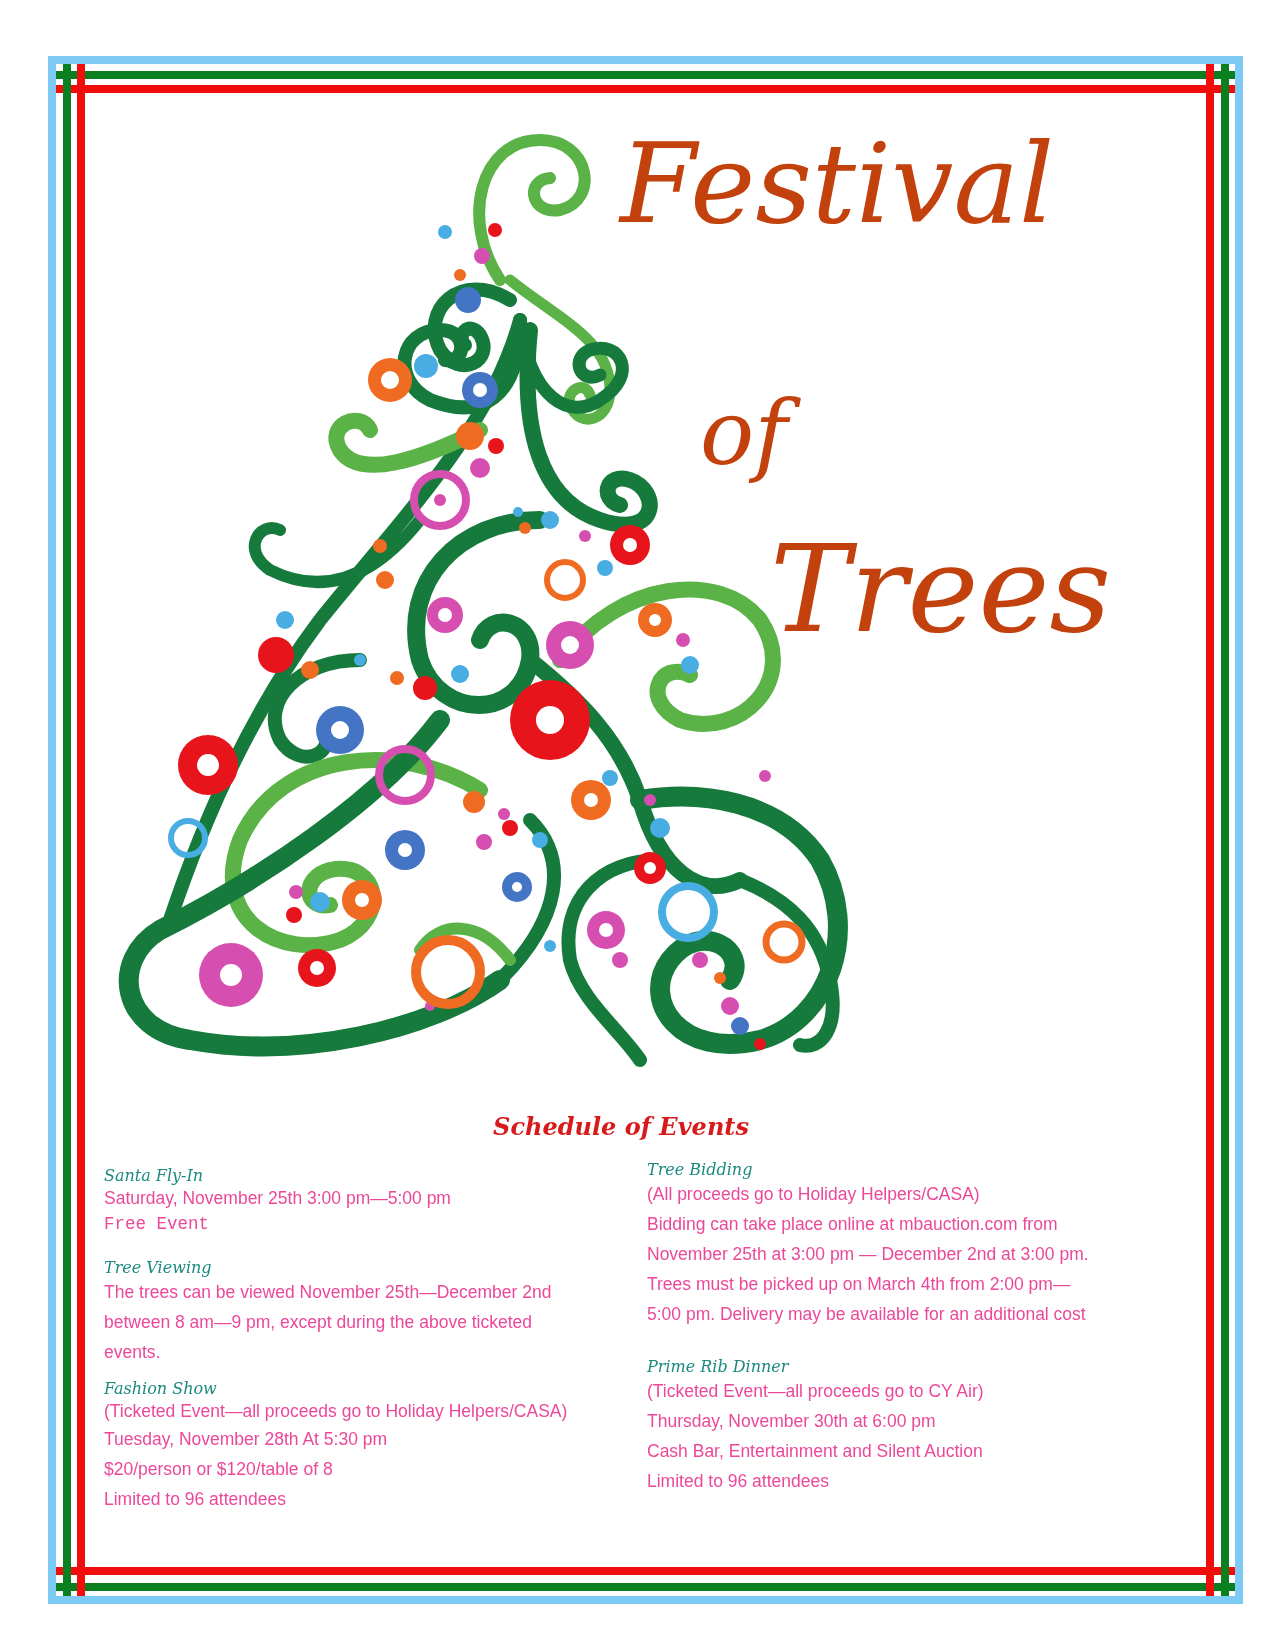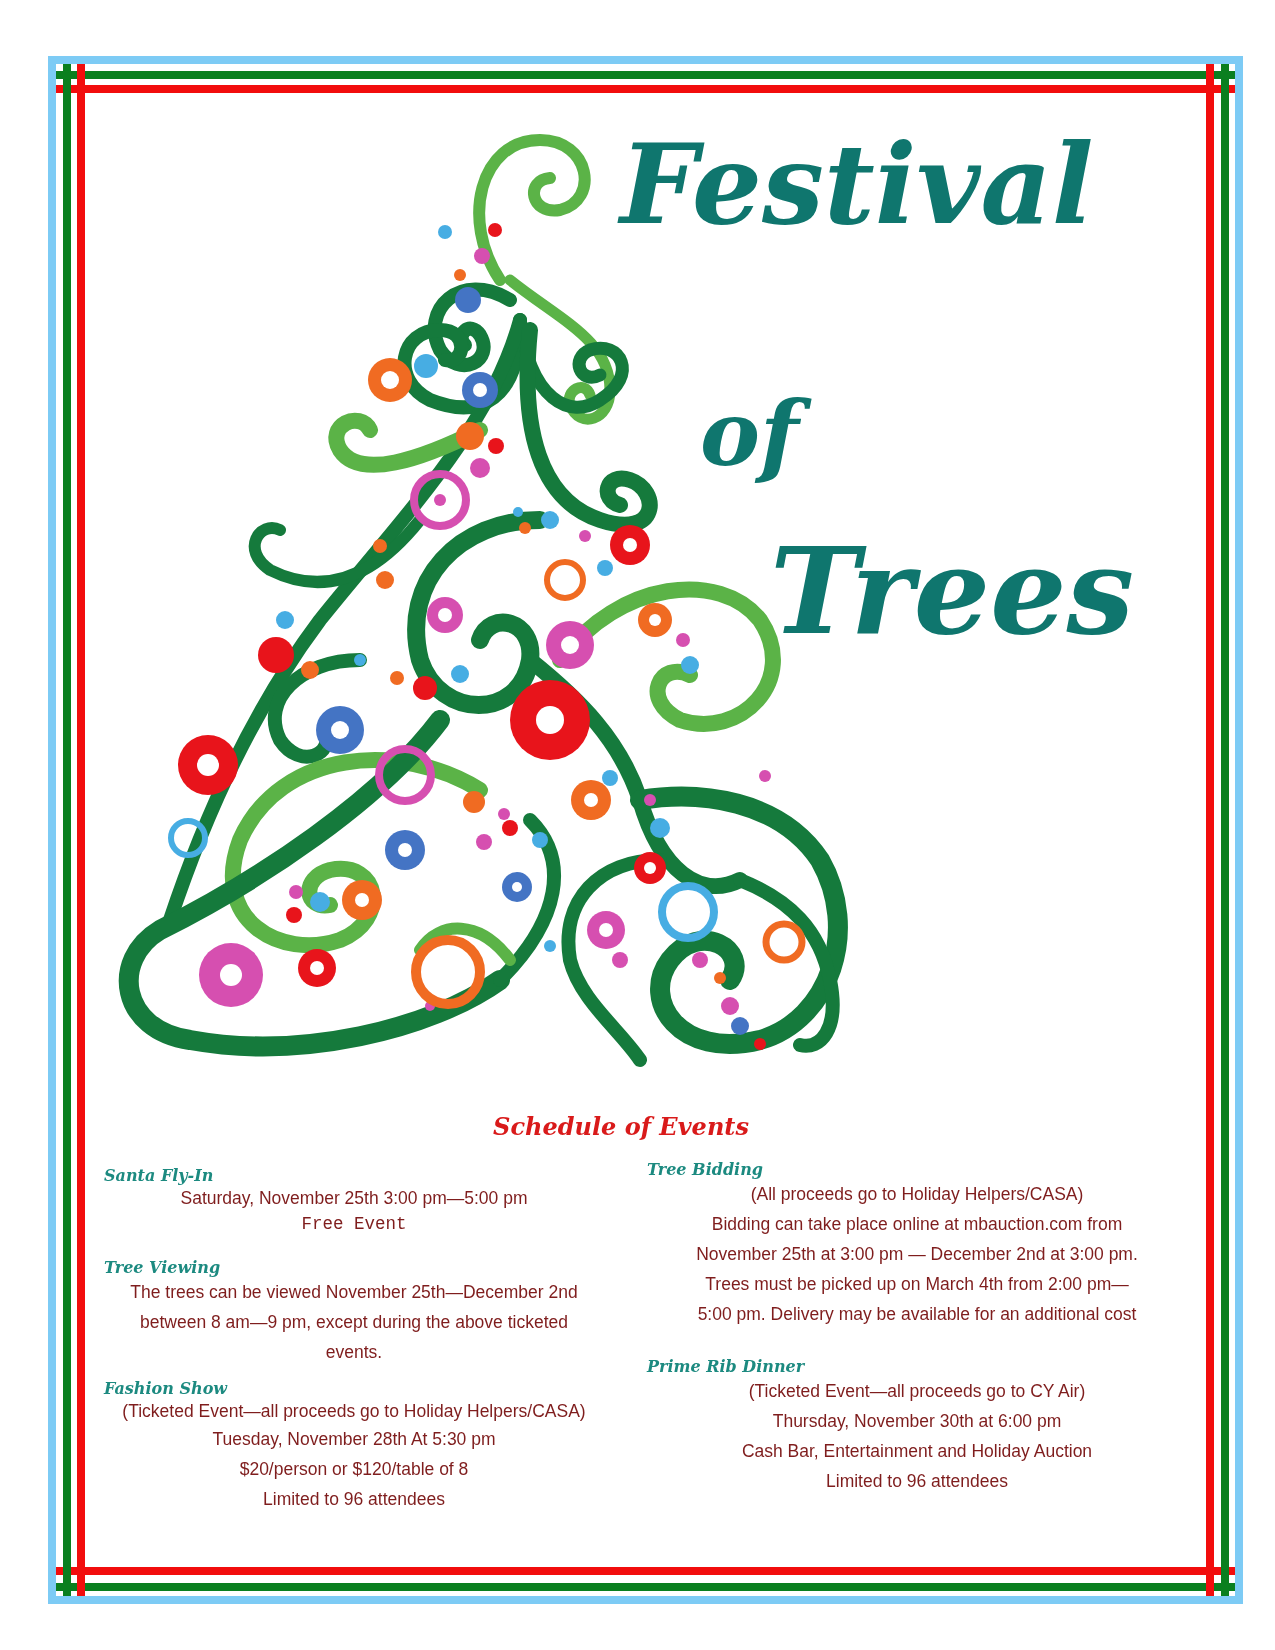--- a/index.html
+++ b/index.html
@@ -1,25 +1,25 @@
 <!DOCTYPE html>
 <html><head>
 <meta charset="utf-8">
 <style>
   html, body { margin:0; padding:0; background:#ffffff; }
   body { width:1275px; height:1650px; position:relative; overflow:hidden; font-family:"Liberation Sans", sans-serif; }
   .frame-blue { position:absolute; left:48px; top:56px; width:1179px; height:1532px; border:8px solid #7dcbf5; }
   .line { position:absolute; }
   .g { background:#0a7f1f; }
   .r { background:#f20d0d; }
-  .title { position:absolute; color:#0f766e; font-family:"DejaVu Serif", serif; font-style:italic; font-weight:bold; }
+  .title { position:absolute; color:#c2410c; font-family:"DejaVu Serif", serif; font-style:italic; font-weight:normal; }
   .tree { position:absolute; left:100px; top:100px; width:820px; height:1000px; }
   .sched-title { position:absolute; left:486px; top:1112px; width:270px; text-align:center; color:#d91a1a; font-family:"DejaVu Serif", serif; font-style:italic; font-weight:bold; font-size:24px; }
-  .ev-head { color:#1c8a80; font-family:"DejaVu Serif", serif; font-style:italic; font-weight:bold; font-size:16px; margin:0; }
-  .ev-line { color:#7f1d1d; font-family:"Liberation Sans", sans-serif; font-size:17.5px; margin:0; line-height:30px;text-align:center; }
+  .ev-head { color:#1c8a80; font-family:"DejaVu Serif", serif; font-style:italic; font-weight:normal; font-size:16px; margin:0; }
+  .ev-line { color:#ec4899; font-family:"Liberation Sans", sans-serif; font-size:17.5px; margin:0; line-height:30px; }
   .col { position:absolute; }
 </style>
 </head>
 <body>
 
 <div class="frame-blue"></div>
 
 <div class="line g" style="left:56px; top:71px; width:1179px; height:8px;"></div>
 <div class="line r" style="left:56px; top:85px; width:1179px; height:8px;"></div>
 
@@ -236,16 +236,16 @@
     <p class="ev-line">(All proceeds go to Holiday Helpers/CASA)</p>
     <p class="ev-line">Bidding can take place online at mbauction.com from</p>
     <p class="ev-line">November 25th at 3:00 pm — December 2nd at 3:00 pm.</p>
     <p class="ev-line">Trees must be picked up on March 4th from 2:00 pm—</p>
     <p class="ev-line">5:00 pm.  Delivery may be available for an additional cost</p>
   </div>
   <div style="margin-top:28px;">
     <p class="ev-head">Prime Rib Dinner</p>
     <p class="ev-line">(Ticketed Event—all proceeds go to CY Air)</p>
     <p class="ev-line">Thursday, November 30th at 6:00 pm</p>
-    <p class="ev-line">Cash Bar, Entertainment and Holiday Auction</p>
+    <p class="ev-line">Cash Bar, Entertainment and Silent Auction</p>
     <p class="ev-line">Limited to 96 attendees</p>
   </div>
 </div>
 
 </body></html>

